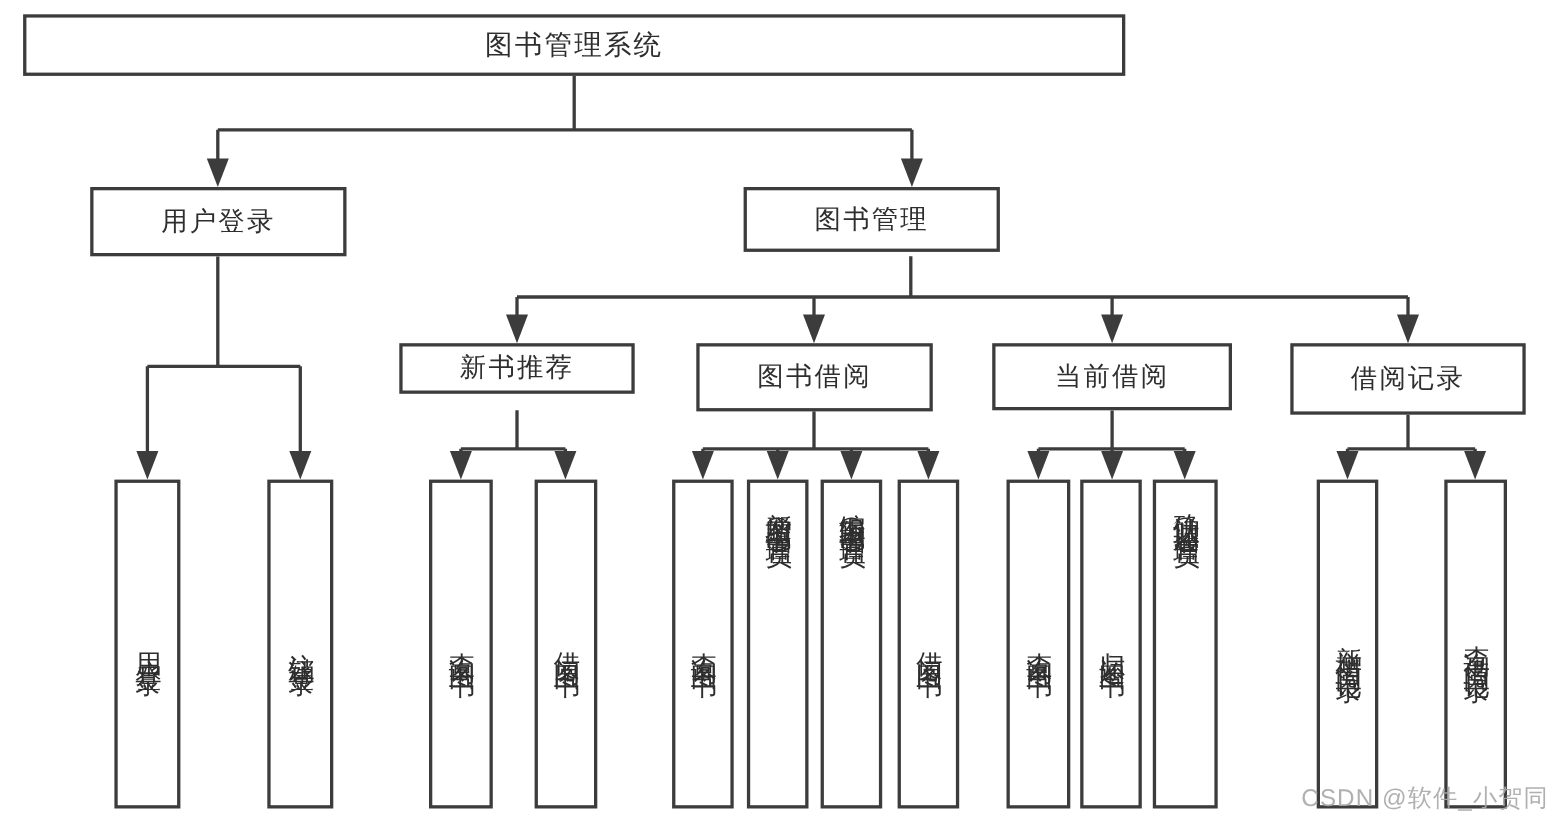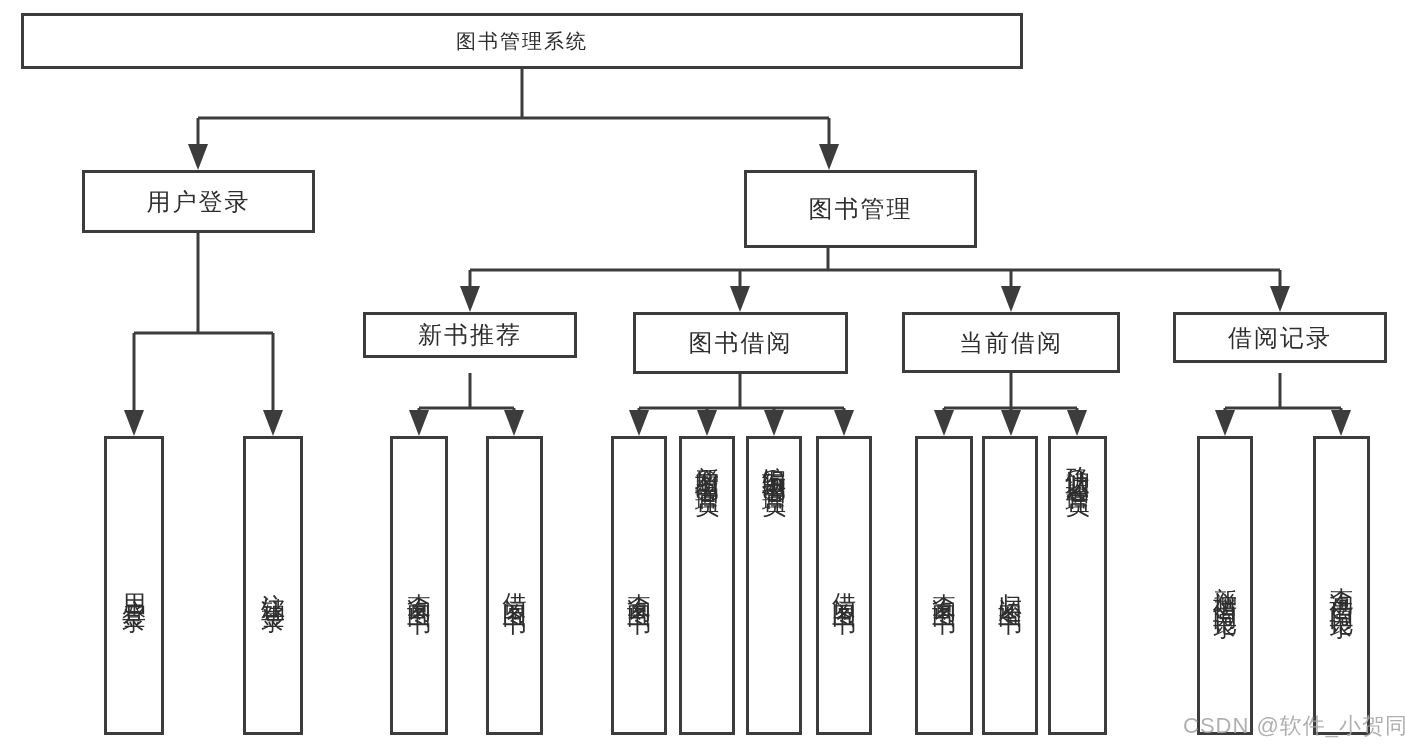--- a/index.html
+++ b/index.html
@@ -29,40 +29,40 @@
   .box{
     position:absolute;
     box-sizing:border-box;
     background:var(--box-fill);
     border:3px solid var(--line);
     display:flex;align-items:center;justify-content:center;
     color:var(--text);
     z-index:2;
   }
   .hlabel{font-size:24px;letter-spacing:2px;white-space:nowrap;line-height:1;}
-  .b-root .hlabel{font-size:20px;}
+  .b-root .hlabel{font-size:25px;}
   .leaf{top:436px;height:299px;}
   .vtext{
     writing-mode:vertical-rl;
     text-orientation:mixed;
     font-size:24px;
     letter-spacing:6px;
     line-height:1;
     white-space:nowrap;
   }
   .t-top{align-items:flex-start;}
   .t-top .vtext{padding-top:8px;letter-spacing:4px;}
   
   .b-root{left:21px;top:13px;width:1002px;height:56px;}
   .b-l2a{left:82px;top:170px;width:233px;height:63px;}
-  .b-l2b{left:744px;top:170px;width:233px;height:78px;}
+  .b-l2b{left:676px;top:170px;width:233px;height:59px;}
   .b-l3a{left:363px;top:312px;width:214px;height:46px;}
   .b-l3b{left:633px;top:312px;width:215px;height:62px;}
   .b-l3c{left:902px;top:312px;width:218px;height:61px;}
-  .b-l3d{left:1173px;top:312px;width:214px;height:51px;}
+  .b-l3d{left:1173px;top:312px;width:214px;height:65px;}
   .b-ul1{left:104px;width:60px;}
   .b-ul2{left:243px;width:60px;}
   .b-nb1{left:390px;width:58px;}
   .b-nb2{left:486px;width:57px;}
   .b-bb1{left:611px;width:56px;}
   .b-bb2{left:679px;width:56px;}
   .b-bb3{left:746px;width:56px;}
   .b-bb4{left:816px;width:56px;}
   .b-cb1{left:915px;width:58px;}
   .b-cb2{left:982px;width:56px;}

